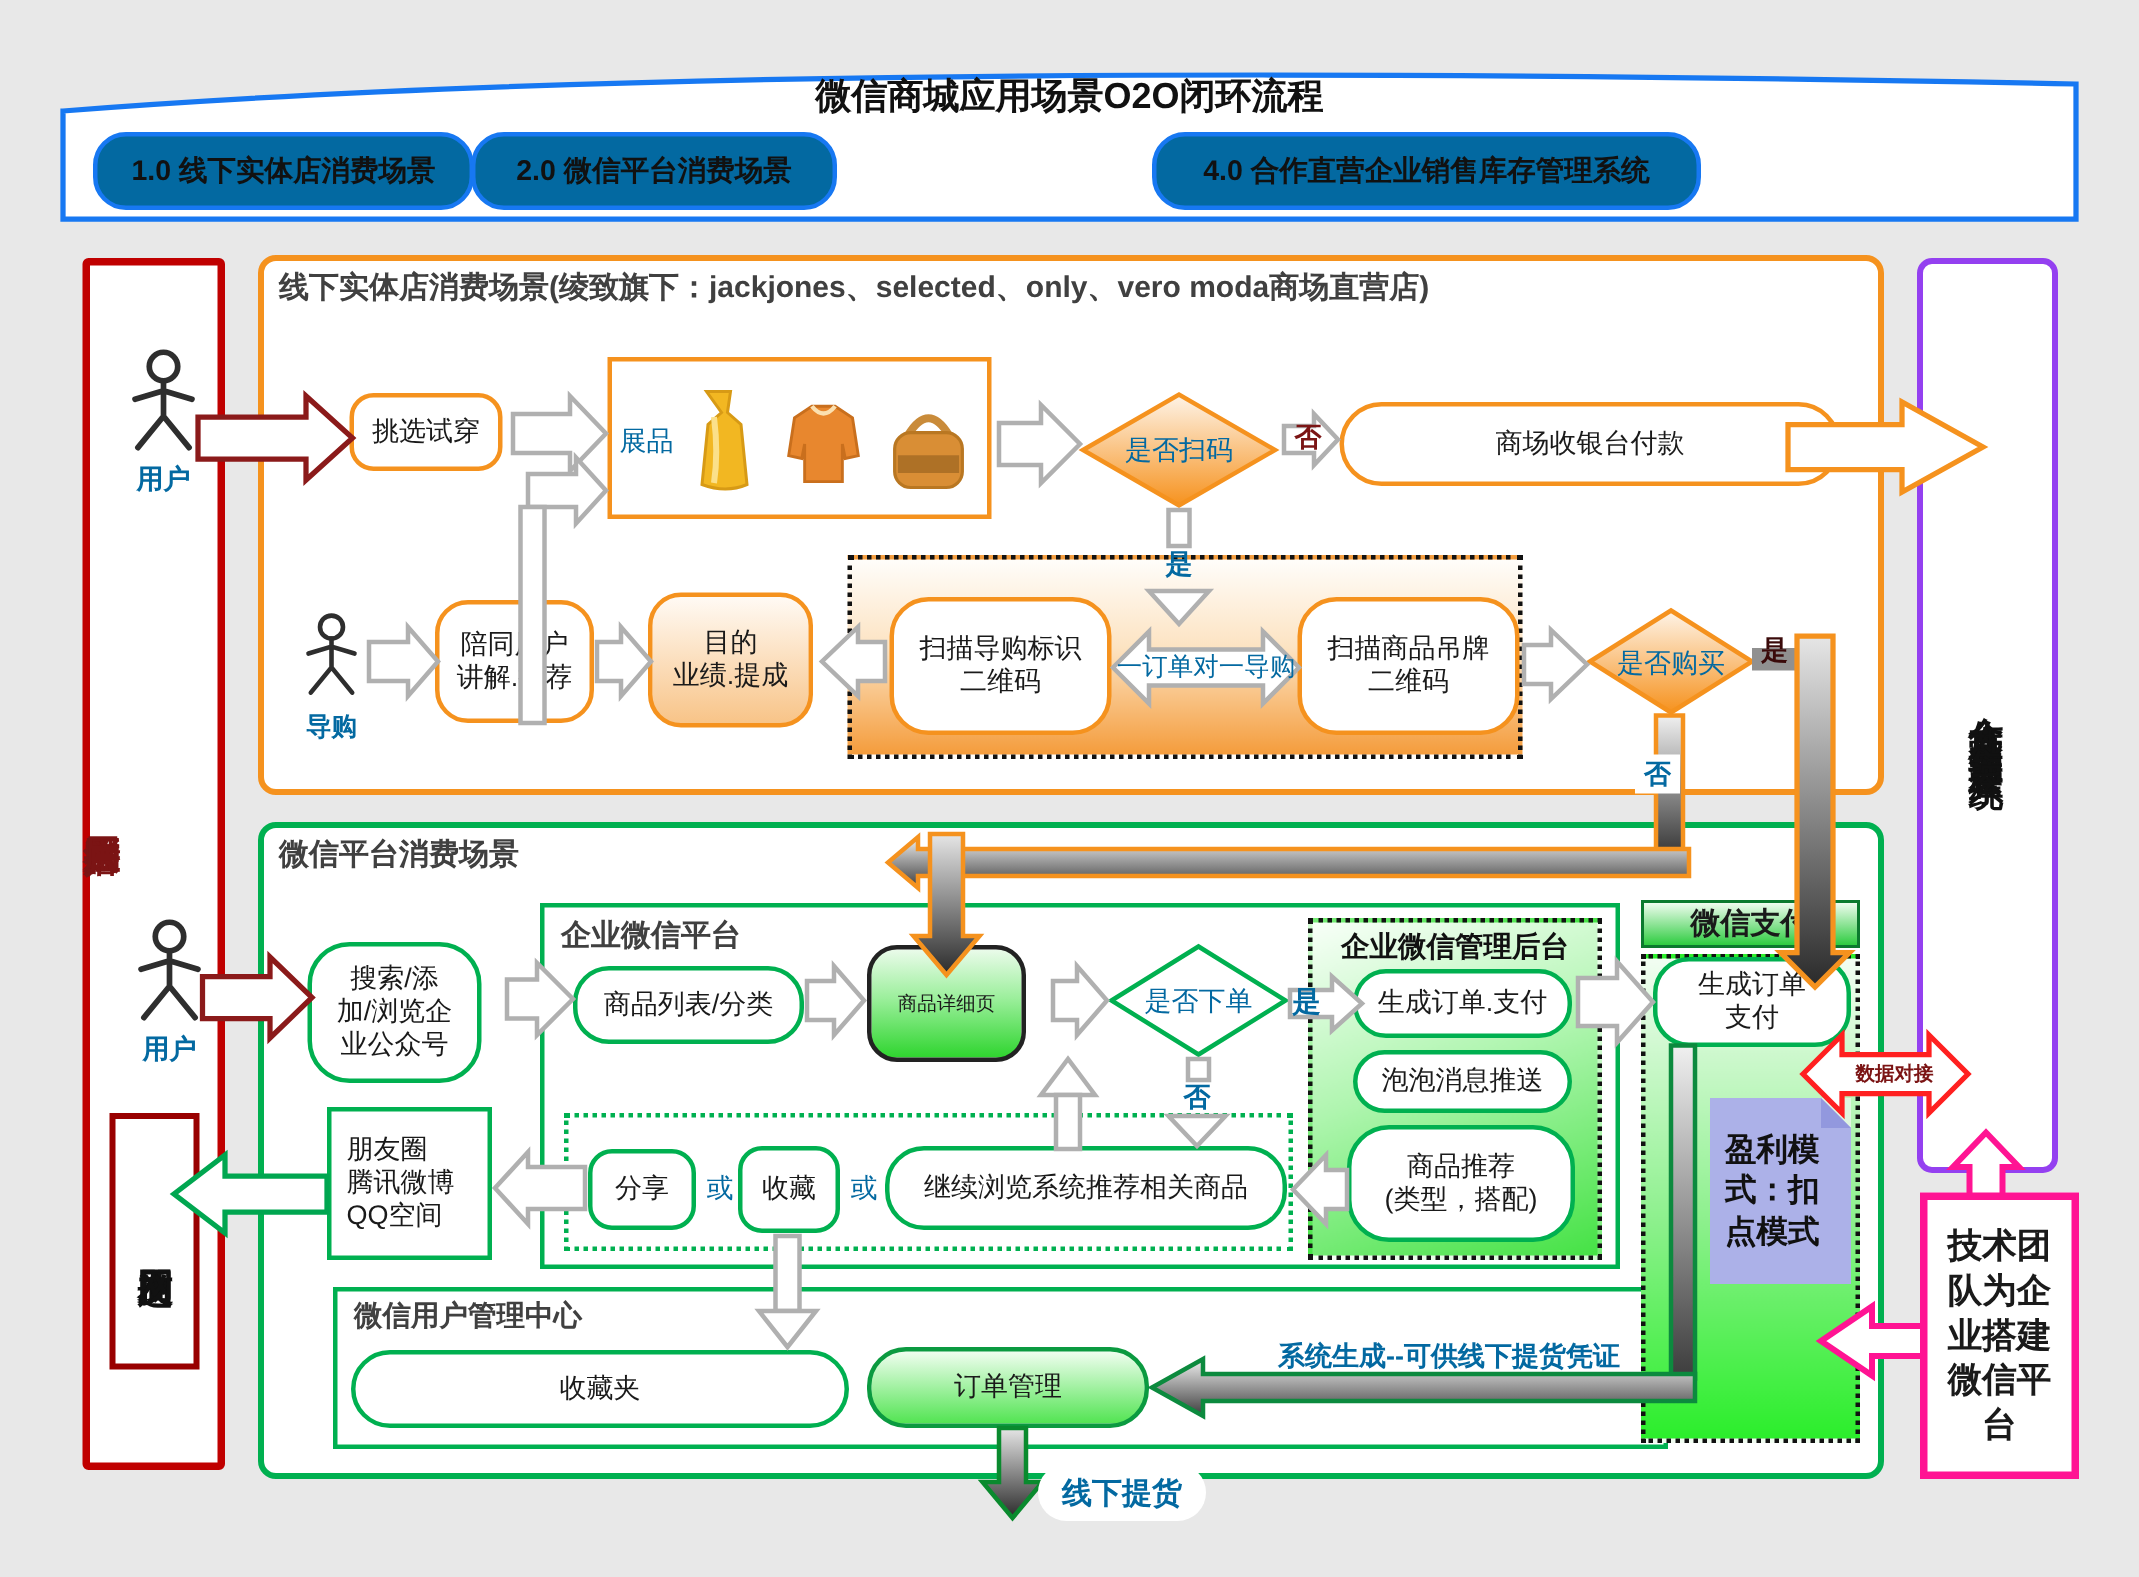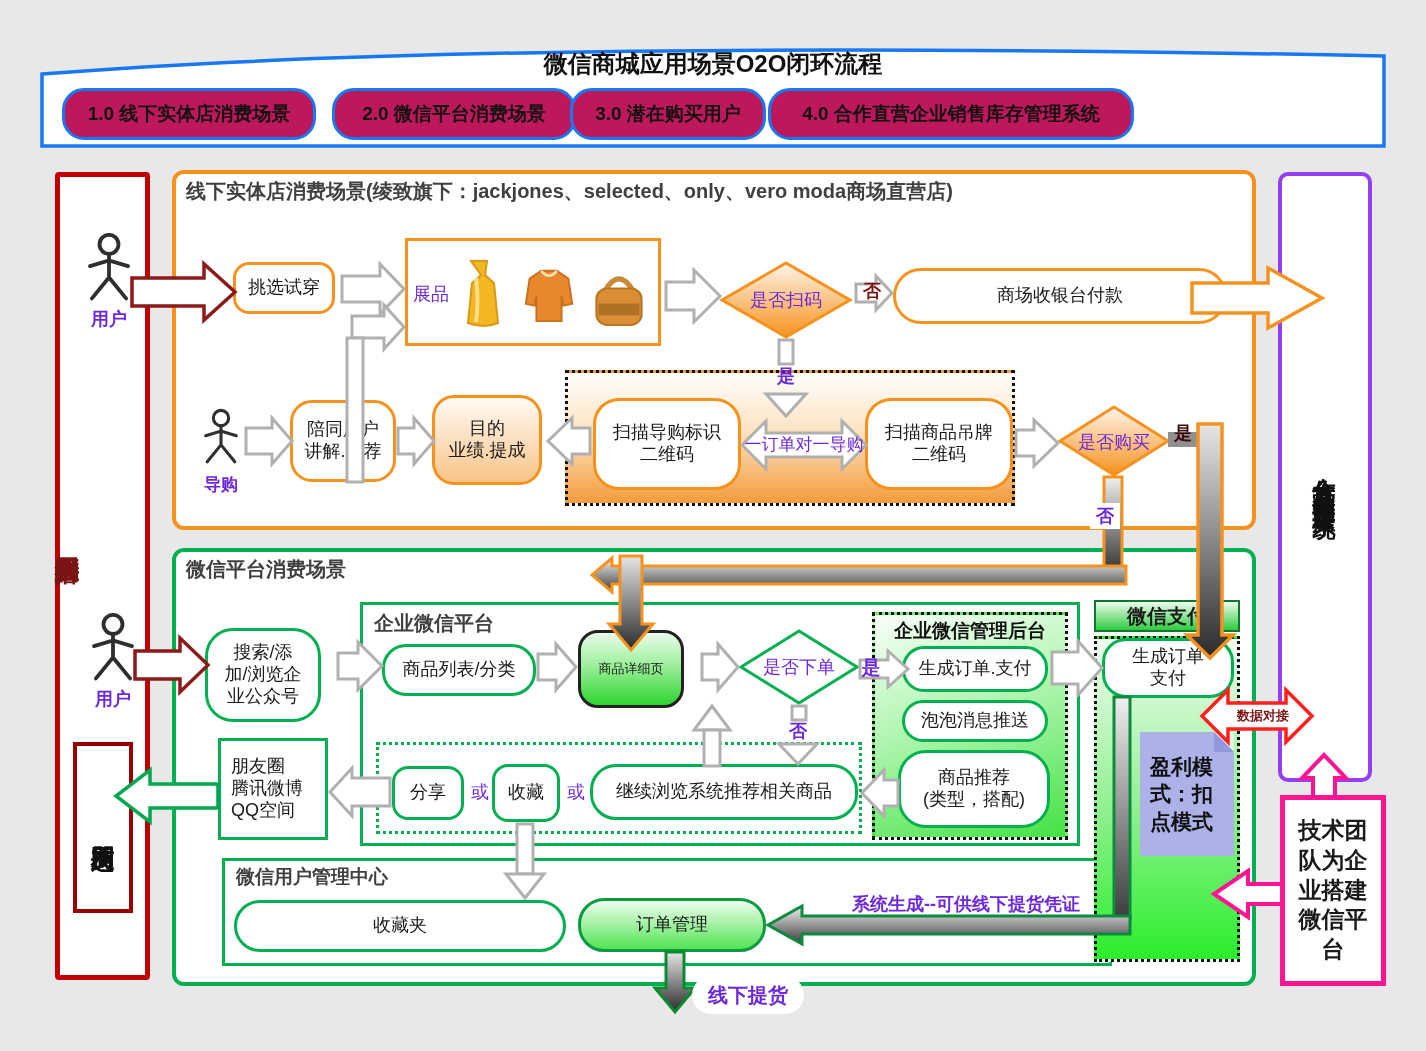--- a/index.html
+++ b/index.html
@@ -3,40 +3,39 @@
 <meta charset="utf-8">
 <style>
   html,body{margin:0;padding:0;background:#E8E8E8;font-family:"Liberation Sans","DejaVu Sans",sans-serif;}
   #stage{position:relative;width:1426px;height:1051px;background:#E8E8E8;overflow:hidden;}
   .abs{position:absolute;box-sizing:border-box;}
   .nd{display:flex;align-items:center;justify-content:center;text-align:center;background:#fff;color:#1a1a1a;font-size:18px;line-height:1.22;}
   .col{flex-direction:column;}
   .or{border:3px solid #F5921E;border-radius:20px;}
   .gr{border:3px solid #00B050;border-radius:20px;}
   .bold{font-weight:bold;}
-  .lbl{position:absolute;display:flex;align-items:center;justify-content:center;text-align:center;color:#6d28d9;z-index:60;font-size:18px;}
+  .lbl{position:absolute;display:flex;align-items:center;justify-content:center;text-align:center;color:#0369a1;z-index:60;font-size:18px;}
   .sect-title{position:absolute;font-weight:bold;font-size:20px;color:#404040;z-index:5;white-space:nowrap;}
   .vt{writing-mode:vertical-rl;text-orientation:upright;font-weight:bold;display:flex;align-items:center;justify-content:center;}
-  .pill{position:absolute;display:flex;align-items:center;justify-content:center;background:#be185d;border:3px solid #1778F2;border-radius:22px;font-weight:bold;font-size:19px;color:#111;z-index:4;}
+  .pill{position:absolute;display:flex;align-items:center;justify-content:center;background:#0369a1;border:3px solid #1778F2;border-radius:22px;font-weight:bold;font-size:19px;color:#111;z-index:4;}
   svg.ovl{position:absolute;left:0;top:0;z-index:50;pointer-events:none;}
   .fold-bg{position:absolute;top:0;right:0;width:20px;height:20px;background:#DFF6DF;clip-path:polygon(0 0,100% 0,100% 100%);}
   .fold-flap{position:absolute;top:0;right:0;width:20px;height:20px;background:#9298DE;clip-path:polygon(0 0,0 100%,100% 100%);}
 </style>
 </head>
 <body>
 
 <div id="stage">
 
   <svg class="abs" style="left:0;top:0;z-index:3" width="1426" height="160">
     <path d="M42,74 Q500,38 1384,56 L1384,146 L42,146 Z" fill="#FFFFFF" stroke="#1778F2" stroke-width="3.5"></path>
   </svg>
   <div class="abs bold" style="left:0;top:48px;width:1426px;text-align:center;font-size:24px;color:#111;z-index:4">微信商城应用场景O2O闭环流程</div>
   <div class="pill" style="left:62px;top:88px;width:248px;height:46px">1.0 线下实体店消费场景</div>
-  <div class="pill" style="left:332px;top:88px;width:238px;height:46px">2.0 微信平台消费场景</div>
-  <div class="pill" style="left:570px;top:88px;width:190px;height:46px">3.0 潜在购买用户</div>
+  <div class="pill" style="left:314px;top:88px;width:238px;height:46px">2.0 微信平台消费场景</div>
   <div class="pill" style="left:768px;top:88px;width:360px;height:46px">4.0 合作直营企业销售库存管理系统</div>
 
   <div class="abs" style="left:55px;top:172px;width:95px;height:808px;background:#fff;border:5px solid #C00000;border-radius:4px;z-index:2"></div>
   <div class="abs vt" style="left:50px;top:438px;width:36px;height:200px;font-size:25px;color:#7B1414;z-index:5">潜在购买用户</div>
 
   <svg class="abs" style="left:80px;top:232px;z-index:5" width="58" height="74" viewBox="0 0 60 78">
     <circle cx="30" cy="13" r="10" fill="#fff" stroke="#2E2E2E" stroke-width="4"></circle>
     <path d="M30 23 L30 48 M10 36 L30 30 L50 36 M30 48 L12 70 M30 48 L48 70" fill="none" stroke="#2E2E2E" stroke-width="4" stroke-linecap="round"></path>
   </svg>
   <div class="lbl bold" style="left:80px;top:306px;width:58px;height:26px">用户</div>

